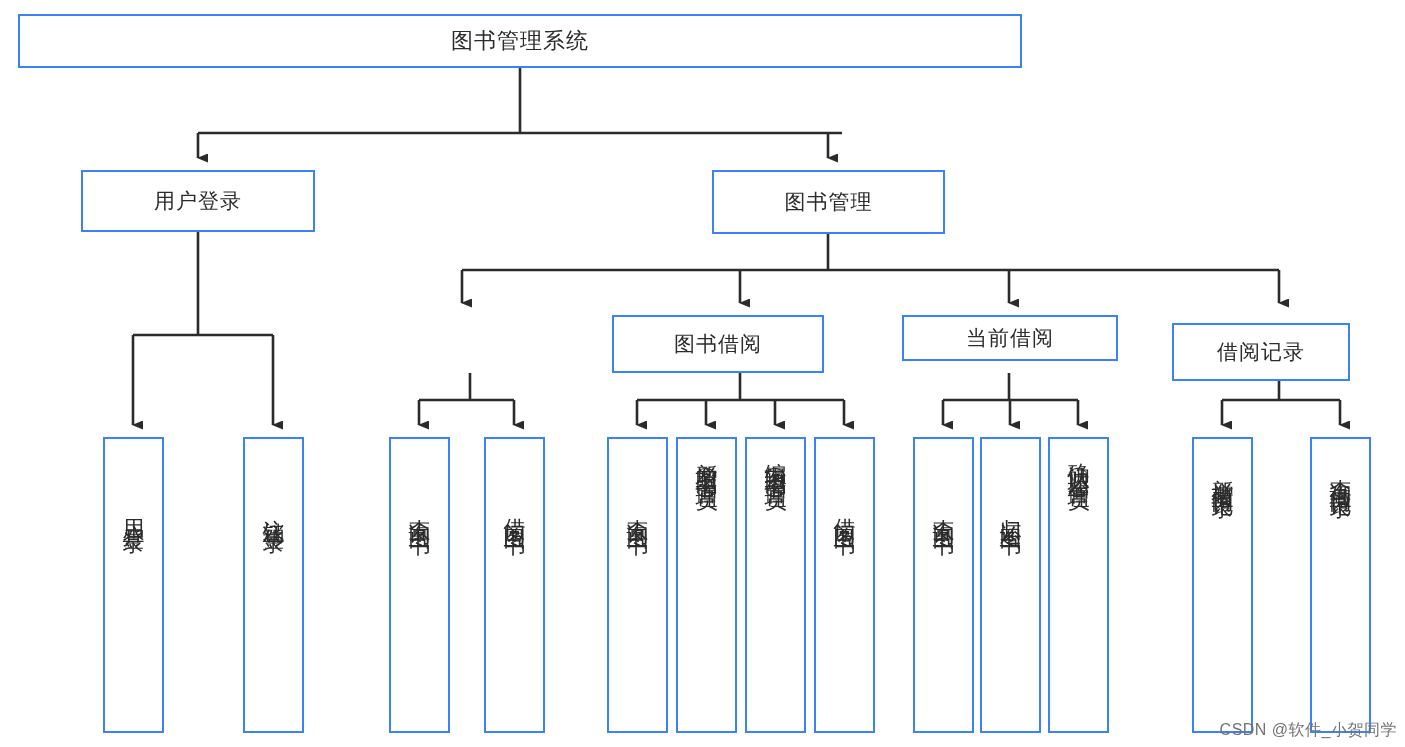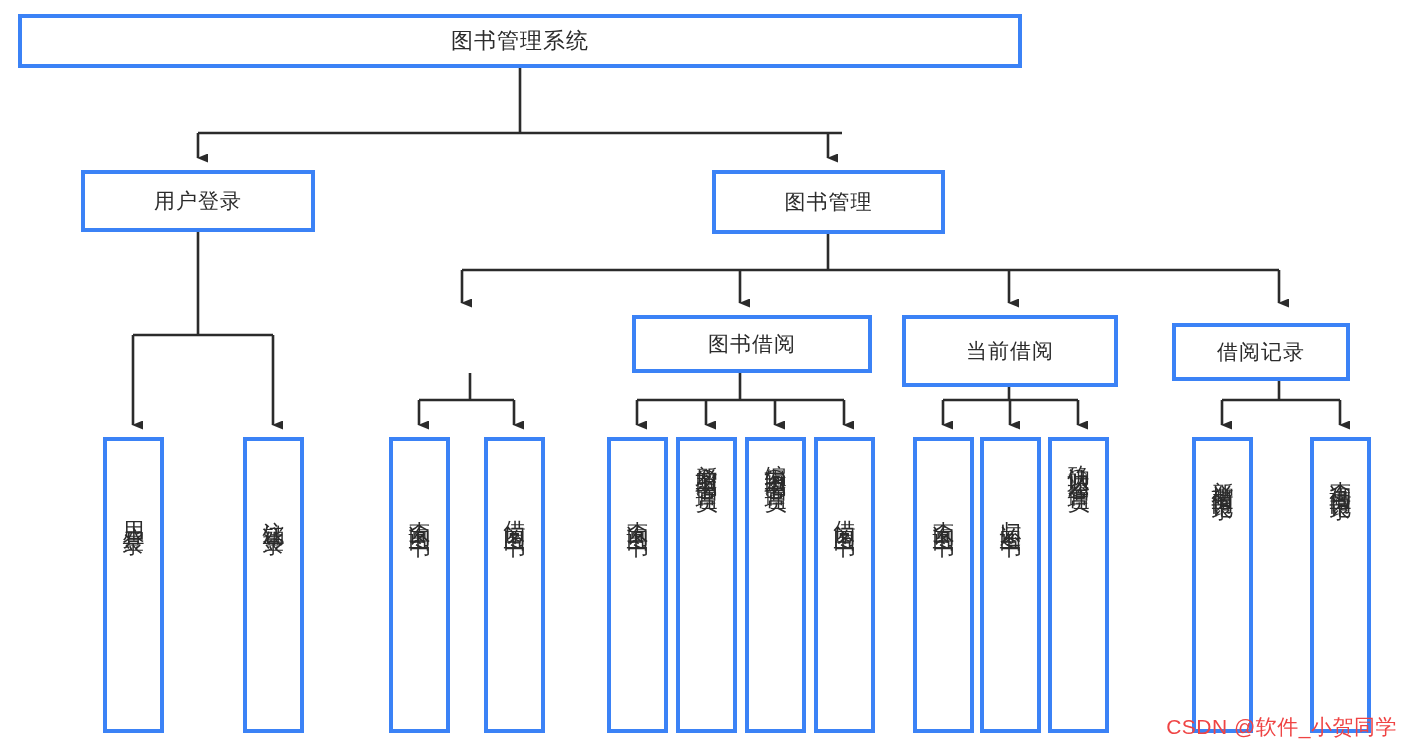--- a/index.html
+++ b/index.html
@@ -8,21 +8,21 @@
     width:1405px;height:747px;
     background:#ffffff;
     font-family:"Liberation Sans","DejaVu Sans",sans-serif;
     overflow:hidden;
   }
   svg#connectors{position:absolute;left:0;top:0;width:1405px;height:747px;}
   .node{
     position:absolute;
     box-sizing:border-box;
     background:#ffffff;
-    border:4px solid #3b82f6;
+    border:2px solid #3b82f6;
     display:flex;
     align-items:center;
     justify-content:center;
     color:#2b2b2b;
   }
   .node .lbl{
     display:block;
     text-align:center;
     line-height:1.18;
     white-space:pre;
@@ -36,22 +36,22 @@
     writing-mode:vertical-rl;
     text-orientation:upright;
     font-size:22px;
     letter-spacing:5px;
     line-height:1;
   }
   .v-node.tall .lbl{letter-spacing:4px;}
   #watermark{
     position:absolute;
     right:8px;bottom:6px;
-    font-size:21px;
-    color:#ef4444;
+    font-size:16px;
+    color:#737373;
     letter-spacing:.5px;
     pointer-events:none;
     user-select:none;
   }
 </style>
 </head>
 <body>
 
 <div id="stage">
 
@@ -111,25 +111,25 @@
 
   <div class="node h-node" style="left:81px;top:170px;width:234px;height:62px;">
     <span class="lbl">用户登录</span>
   </div>
 
   <div class="node h-node" style="left:712px;top:170px;width:233px;height:64px;">
     <span class="lbl">图书管理</span>
   </div>
 
 
-  <div class="node h-node" style="left:632px;top:315px;width:240px;height:58px;font-family:Liberation Serif, serif;">
+  <div class="node h-node" style="left:612px;top:315px;width:212px;height:58px;font-family:Liberation Serif, serif;">
     <span class="lbl">图书借阅</span>
   </div>
 
-  <div class="node h-node" style="left:902px;top:315px;width:216px;height:72px;">
+  <div class="node h-node" style="left:902px;top:315px;width:216px;height:46px;">
     <span class="lbl">当前借阅</span>
   </div>
 
   <div class="node h-node" style="left:1172px;top:323px;width:178px;height:58px;font-family:Liberation Serif, serif;">
     <span class="lbl">借阅记录</span>
   </div>
 
   <div class="node v-node" style="left:103px;top:437px;width:61px;height:296px;padding-top:62px;">
     <span class="lbl">用户登录</span>
   </div>

